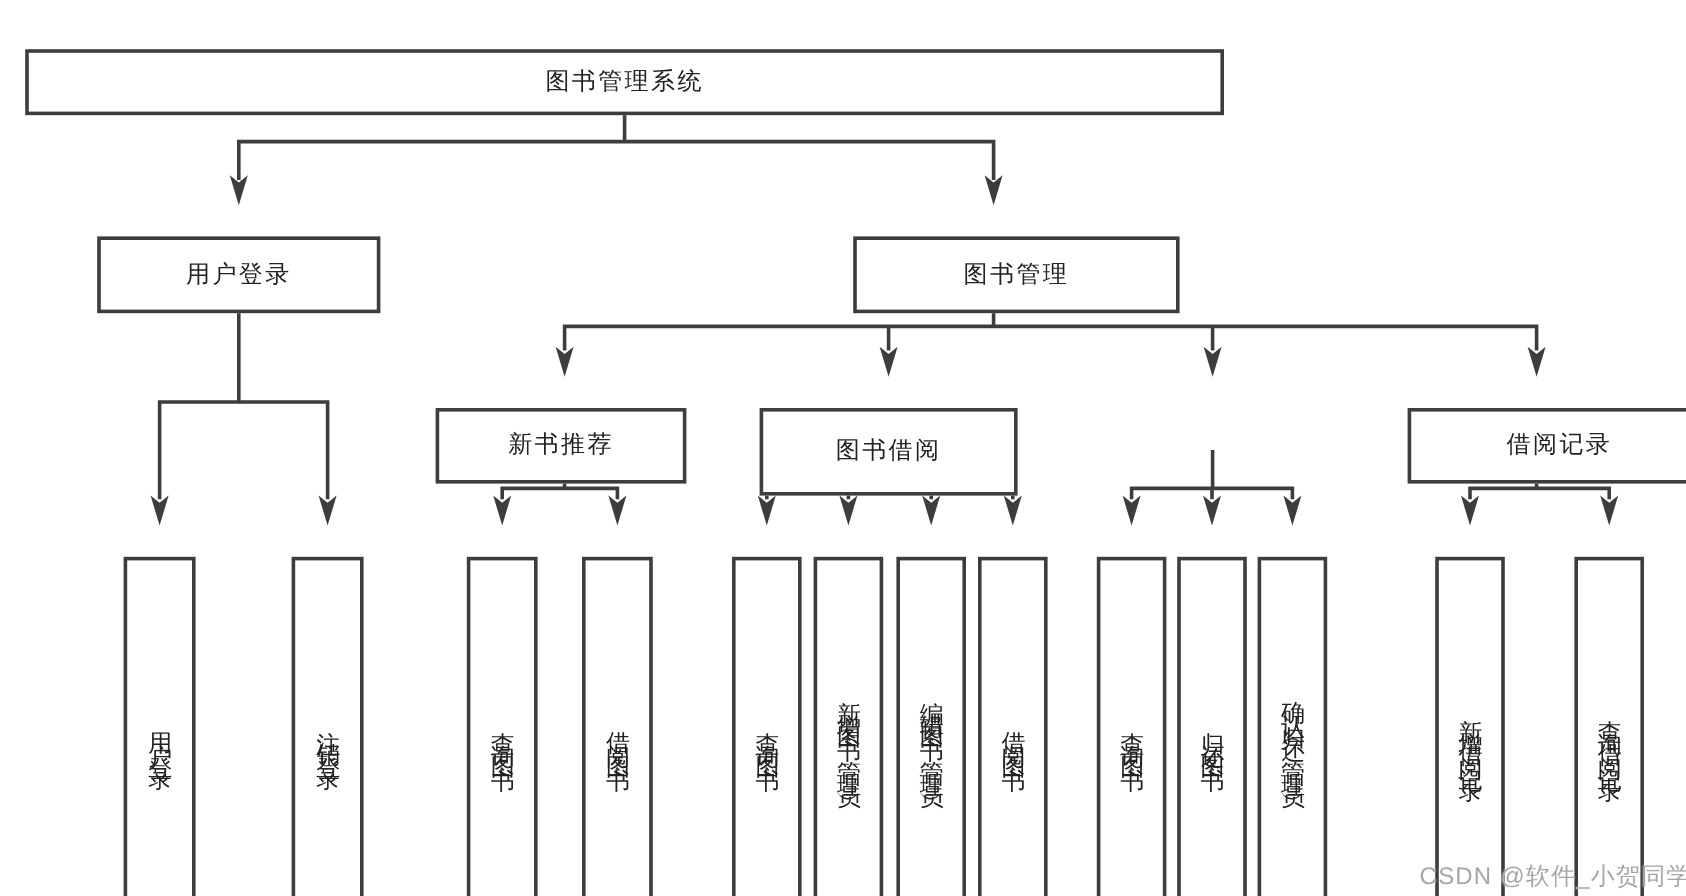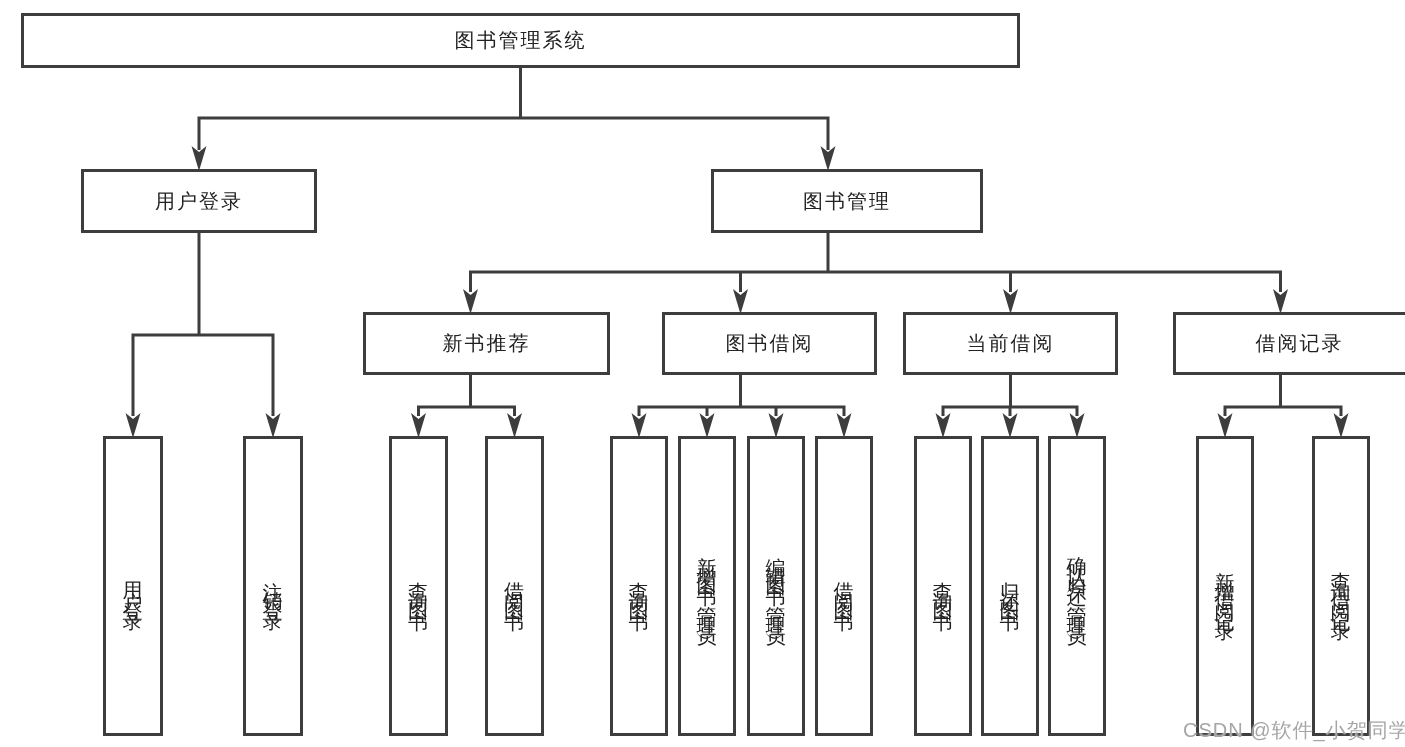--- a/index.html
+++ b/index.html
@@ -30,20 +30,21 @@
     background: var(--box_bg);
     color: var(--text);
     display: flex;
     align-items: center;
     justify-content: center;
     font-size: 20px;
     letter-spacing: 2px;
     text-align: center;
     line-height: 1.25;
     white-space: nowrap;
+    margin-top: 28px;
   }
   .node.v {
     writing-mode: vertical-rl;
     text-orientation: mixed;
     letter-spacing: 10px;
     white-space: normal;
     line-height: 1;
   }
   .watermark {
     position: absolute;
@@ -99,23 +100,22 @@
       <polygon points="1225,438 1217.5,413 1225,419 1232.5,413"></polygon>
       <polygon points="1341,438 1333.5,413 1341,419 1348.5,413"></polygon>
     </g>
   </svg>
 
   <div class="node h" style="left:21px;top:13px;width:999px;height:55px">图书管理系统</div>
 
   <div class="node h" style="left:81px;top:169px;width:236px;height:64px">用户登录</div>
   <div class="node h" style="left:711px;top:169px;width:272px;height:64px">图书管理</div>
 
-  <div class="node h" style="left:363px;top:312px;width:247px;height:63px">新书推荐</div>
-  <div class="node h" style="left:662px;top:312px;width:215px;height:63px">图书借阅</div>
-  <div class="node h" style="left:903px;top:312px;width:215px;height:63px">当前借阅</div>
+  <div class="node h" style="left:363px;top:312px;width:209px;height:63px">新书推荐</div>
+  <div class="node h" style="left:633px;top:312px;width:215px;height:73px">图书借阅</div>
   <div class="node h" style="left:1173px;top:312px;width:253px;height:63px">借阅记录</div>
 
   <div class="node v" style="left:103px;top:436px;width:60px;height:300px">用户登录</div>
   <div class="node v" style="left:243px;top:436px;width:60px;height:300px">注销登录</div>
 
   <div class="node v" style="left:389px;top:436px;width:59px;height:300px">查询图书</div>
   <div class="node v" style="left:485px;top:436px;width:59px;height:300px">借阅图书</div>
 
   <div class="node v" style="left:610px;top:436px;width:58px;height:300px">查询图书</div>
   <div class="node v" style="left:678px;top:436px;width:58px;height:300px">新增图书（管理员）</div>

